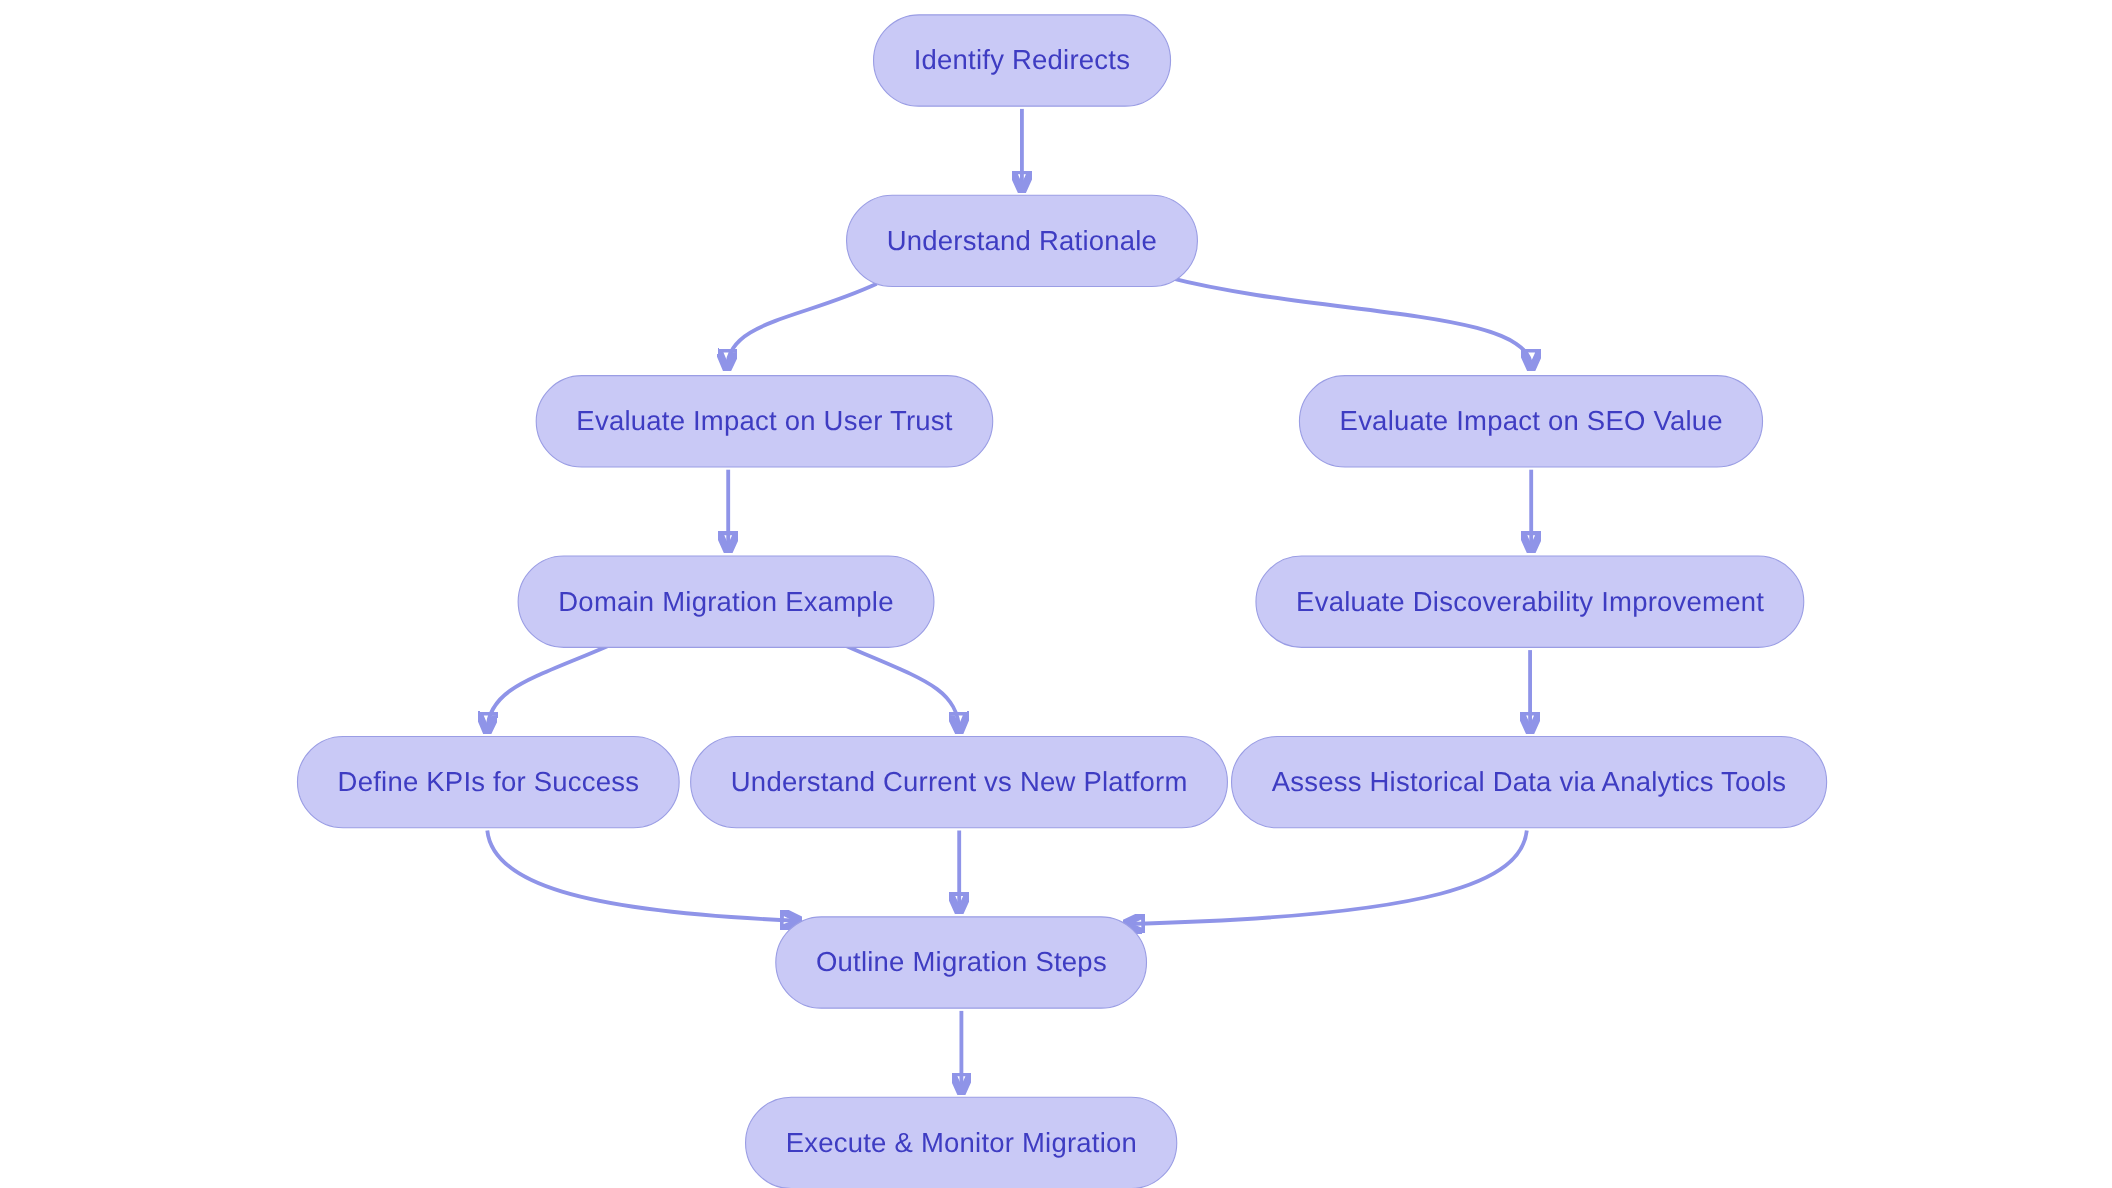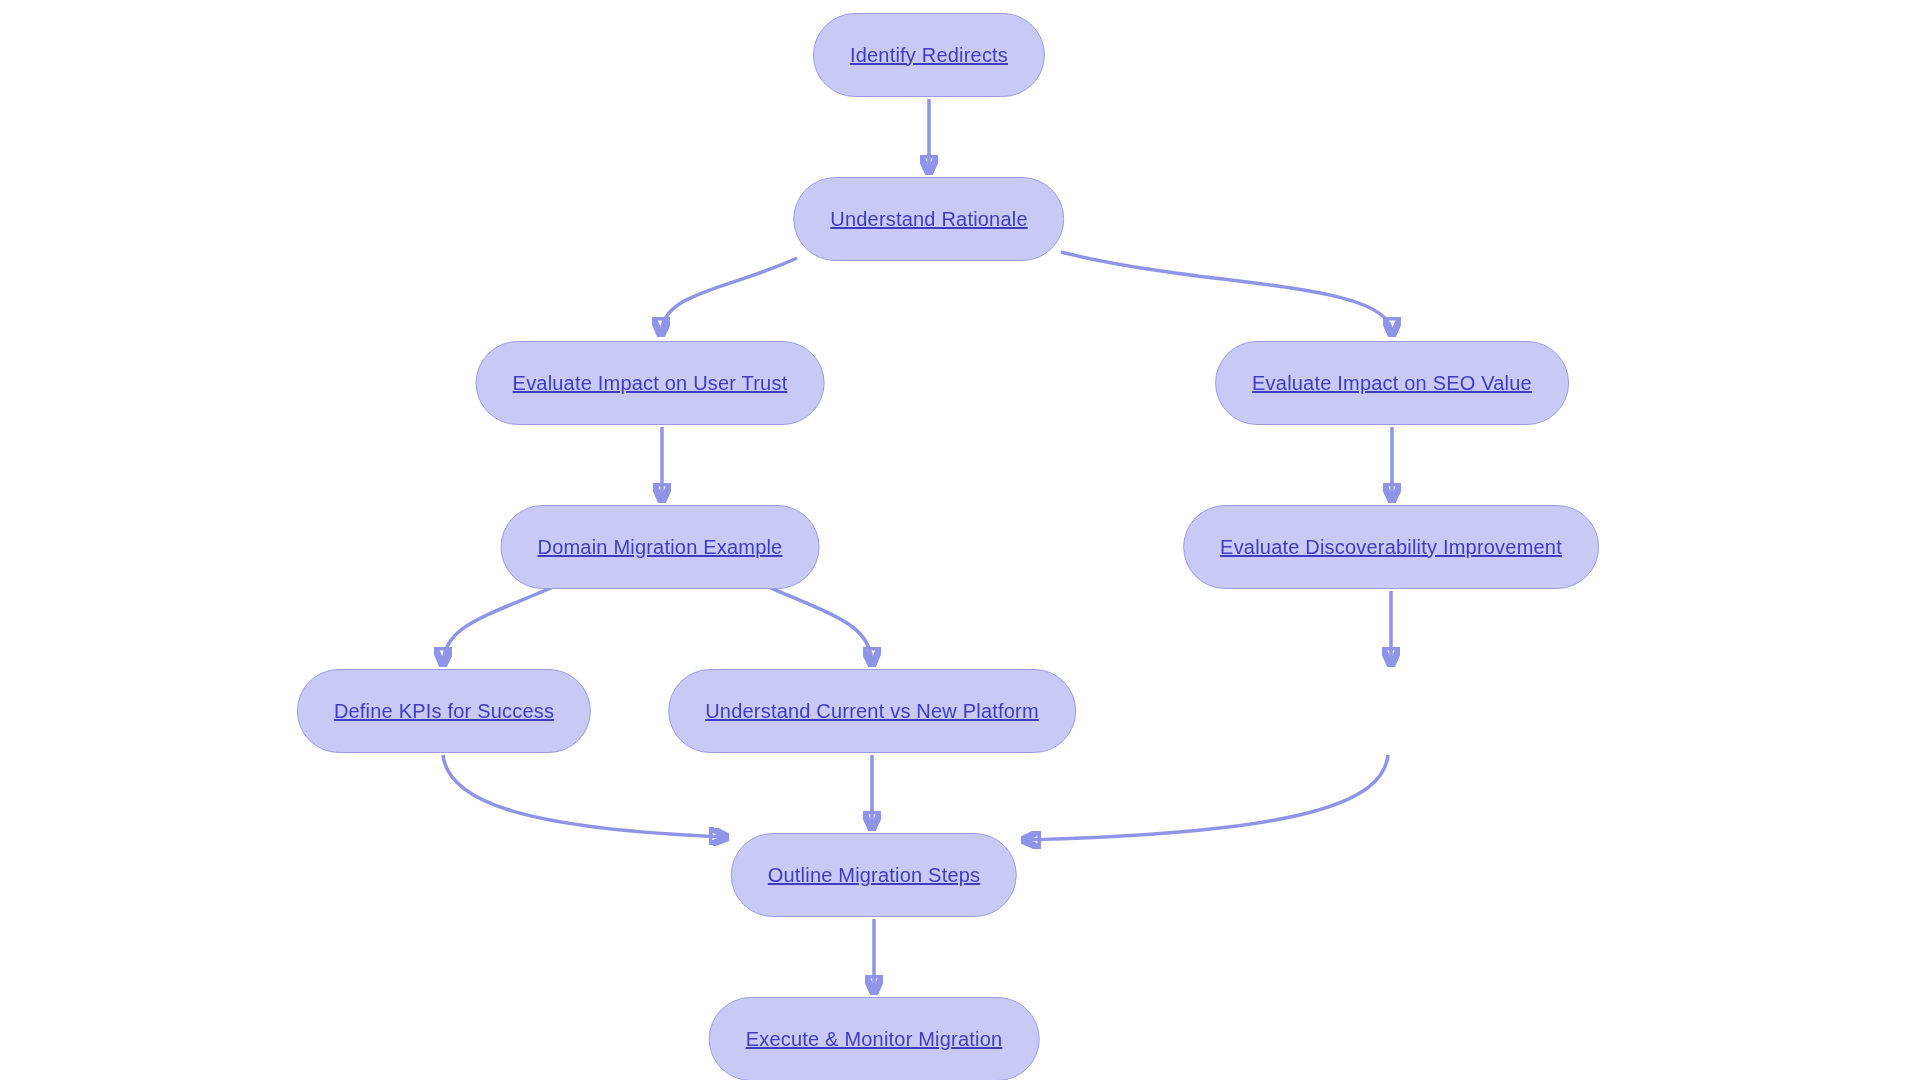--- a/index.html
+++ b/index.html
@@ -42,24 +42,23 @@
     padding: 0 36px;
     background: var(--node-fill);
     border: 1.5px solid var(--node-border);
     border-radius: 42px;
     display: inline-flex;
     align-items: center;
     justify-content: center;
     white-space: nowrap;
   }
   .node-label {
-    font-size: 20px;
+    font-size: 25px;
     color: var(--node-text);
     letter-spacing: 0.2px;
-    text-decoration: underline;
   }
 </style>
 </head>
 <body>
 
 <div class="canvas">
 
   <svg class="edges" viewBox="0 0 1920 1080" xmlns="http://www.w3.org/2000/svg">
     <defs>
       <marker id="arrow" markerUnits="userSpaceOnUse" markerWidth="20" markerHeight="18" viewBox="0 0 10 9" refX="8.5" refY="4.5" orient="auto">
@@ -81,21 +80,21 @@
   </svg>
 
   <div class="node" style="left:929px; top:55px;">
     <span class="node-label">Identify Redirects</span>
   </div>
 
   <div class="node" style="left:929px; top:219px;">
     <span class="node-label">Understand Rationale</span>
   </div>
 
-  <div class="node" style="left:650px; top:383px;">
+  <div class="node" style="left:695px; top:383px;">
     <span class="node-label">Evaluate Impact on User Trust</span>
   </div>
 
   <div class="node" style="left:1392px; top:383px;">
     <span class="node-label">Evaluate Impact on SEO Value</span>
   </div>
 
   <div class="node" style="left:660px; top:547px;text-align:center;">
     <span class="node-label">Domain Migration Example</span>
   </div>
@@ -105,20 +104,23 @@
   </div>
 
   <div class="node" style="left:444px; top:711px;">
     <span class="node-label">Define KPIs for Success</span>
   </div>
 
   <div class="node" style="left:872px; top:711px;">
     <span class="node-label">Understand Current vs New Platform</span>
   </div>
 
+  <div class="node" style="left:1390px; top:711px;">
+    <span class="node-label">Assess Historical Data via Analytics Tools</span>
+  </div>
 
   <div class="node" style="left:874px; top:1039px;">
     <span class="node-label">Execute &amp; Monitor Migration</span>
   </div>
 
   <div class="node" style="left:874px; top:875px;">
     <span class="node-label">Outline Migration Steps</span>
   </div>
 
 </div>

